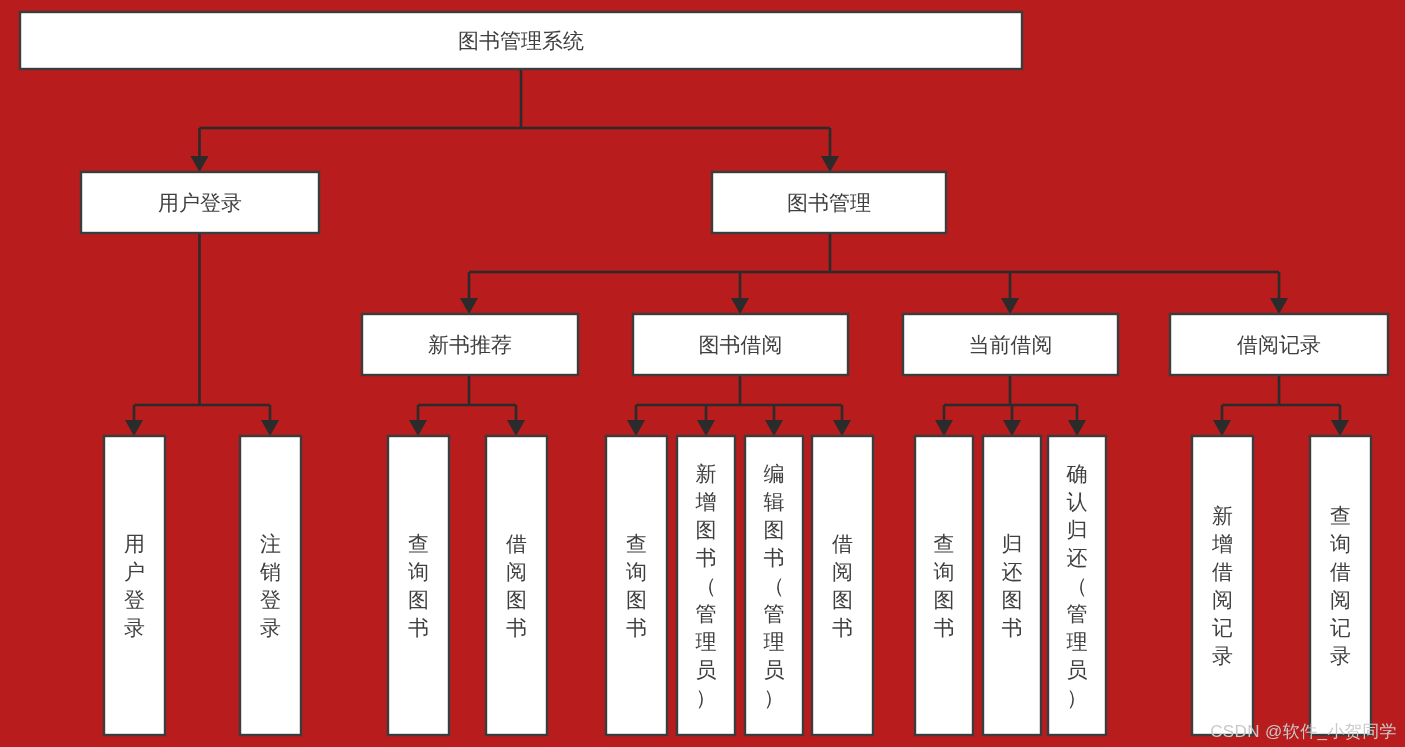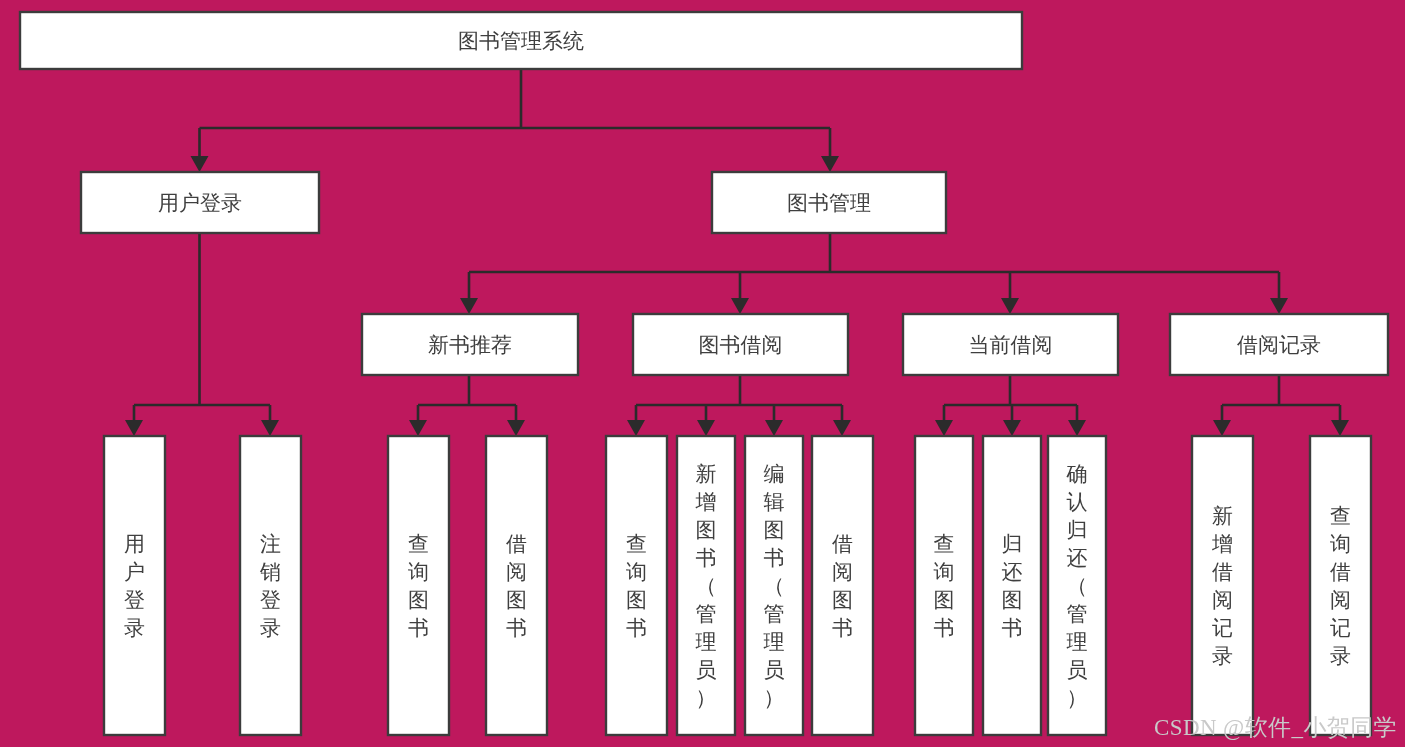--- a/index.html
+++ b/index.html
@@ -10,21 +10,21 @@
   body {
     width: 1405px;
     height: 747px;
     font-family: "DejaVu Sans", "Liberation Sans", sans-serif;
     overflow: hidden;
   }
   #diagram-root {
     position: relative;
     width: 1405px;
     height: 747px;
-    background: #be185d;
+    background: #b91c1c;
   }
   svg#flowchart {
     position: absolute;
     left: 0;
     top: 0;
     width: 1405px;
     height: 747px;
     display: block;
   }
   .node-box {
@@ -59,22 +59,22 @@
   }
   .edge-arrow {
     fill: #2b2b2b;
     stroke: none;
   }
   .watermark {
     position: absolute;
     right: 8px;
     bottom: 4px;
     color: #c9c9c9;
-    font-family: Liberation Serif, serif;
-    font-size: 23px;
+    font-family: Liberation Sans, sans-serif;
+    font-size: 17px;
     letter-spacing: 0.4px;
     user-select: none;
   }
 </style>
 </head>
 <body>
 
 <div id="diagram-root">
   <svg id="flowchart" viewBox="0 0 1405 747">
     <g id="edges-layer">

